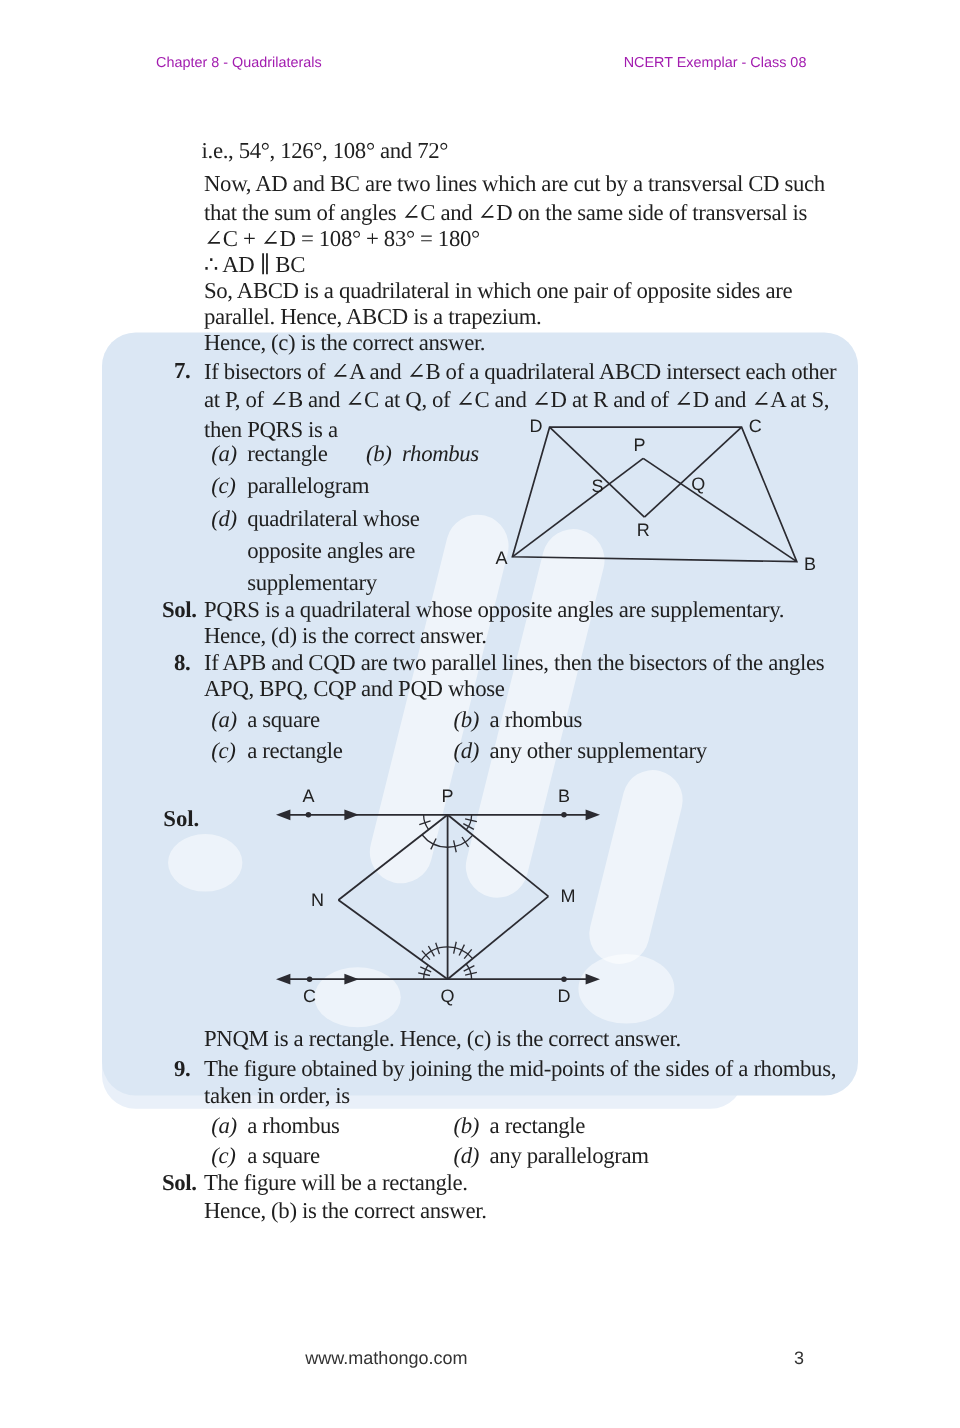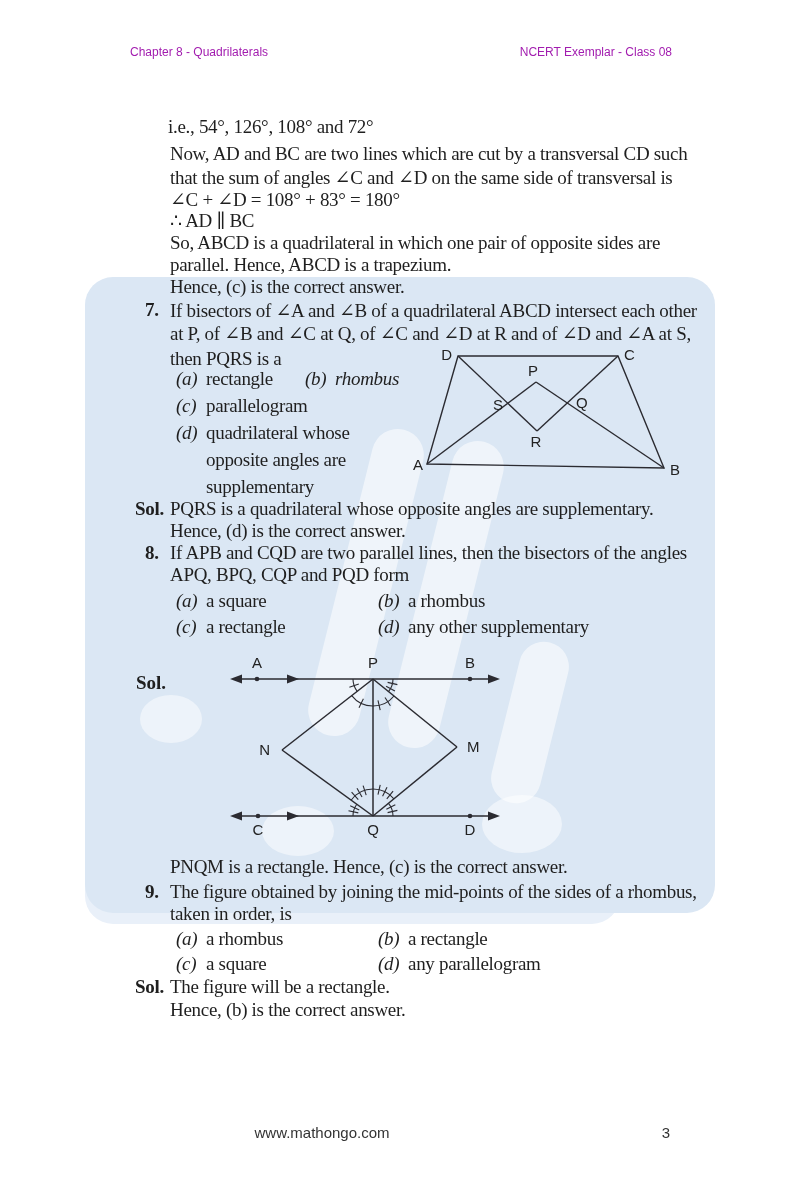--- a/index.html
+++ b/index.html
@@ -97,21 +97,21 @@
   </svg>
 
   <div class="ln" style="top:498px">
     <span class="snum">Sol.</span><span>PQRS is a quadrilateral whose opposite angles are supplementary.</span>
   </div>
   <div class="ln" style="top:520px">Hence, (d) is the correct answer.</div>
 
   <div class="ln" style="top:542px">
     <span class="qnum">8.</span><span>If APB and CQD are two parallel lines, then the bisectors of the angles</span>
   </div>
-  <div class="ln" style="top:564px">APQ, BPQ, CQP and PQD form</div>
+  <div class="ln" style="top:564px">APQ, BPQ, CQP and PQD whose</div>
   <div class="ln" style="top:590px">
     <span class="olab">(a)</span>
     <span class="otxt">a square</span>
     <span class="olab2">(b)</span>
     <span class="otxt2">a rhombus</span>
   </div>
   <div class="ln" style="top:616px">
     <span class="olab">(c)</span>
     <span class="otxt">a rectangle</span>
     <span class="olab2">(d)</span>

